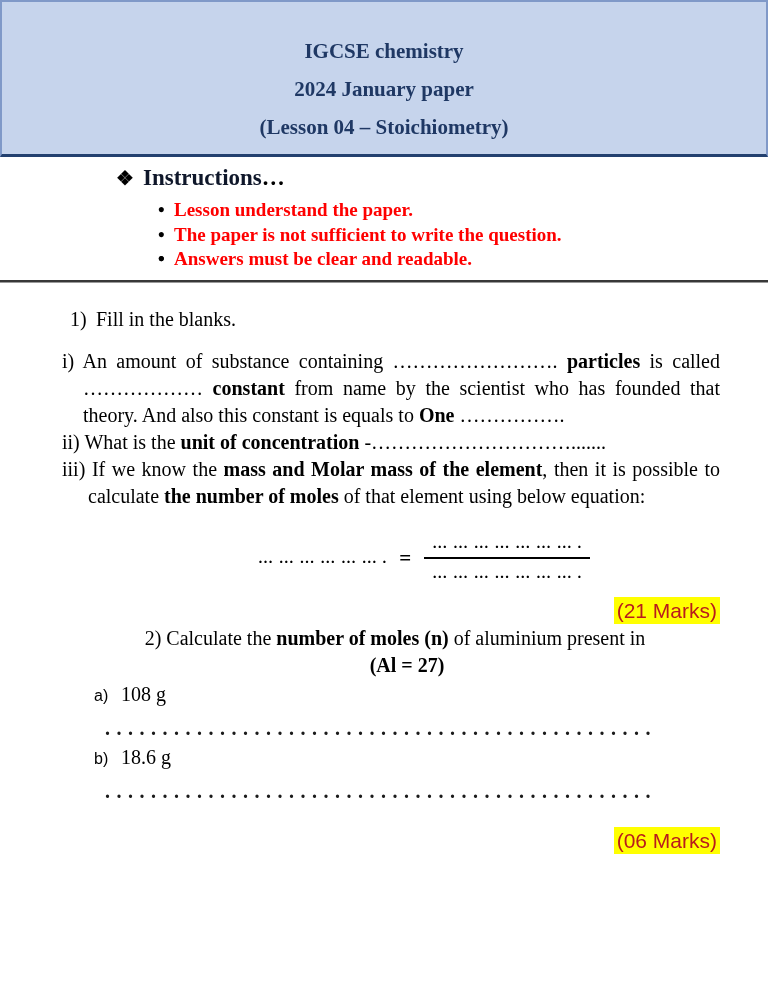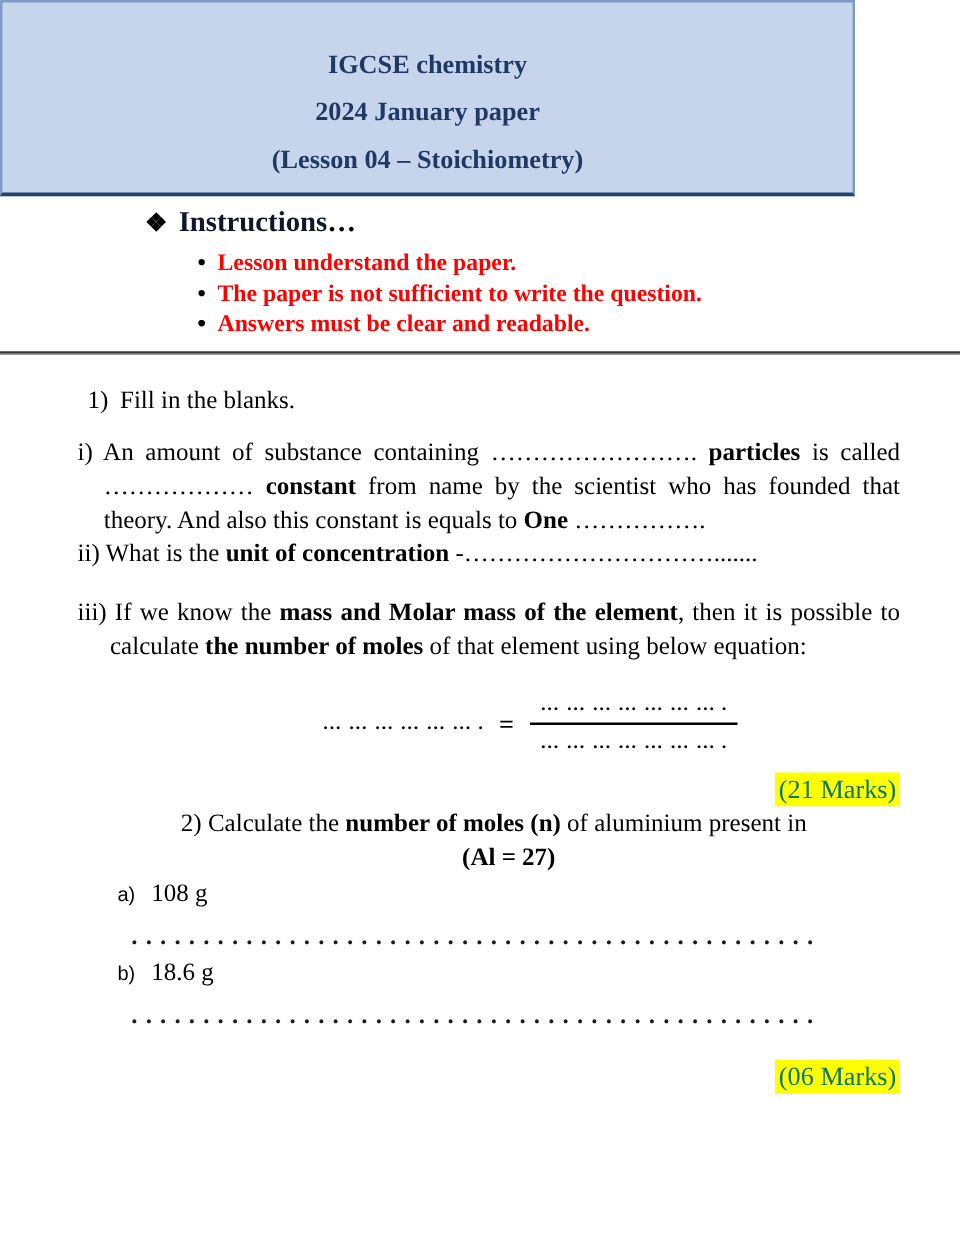--- a/index.html
+++ b/index.html
@@ -2,21 +2,21 @@
 <html><head>
 <meta charset="utf-8">
 <style>
   * { margin: 0; padding: 0; box-sizing: border-box; }
   html, body { background: #ffffff; }
   body { width: 768px; font-family: "Liberation Serif", serif; color: #000; }
   .page { width: 768px; height: 994px; background: #fff; overflow: hidden; position: relative; }
 
   
   .title-box {
-    width: 684px; height: 157px;
+    width: 768px; height: 157px;
     background: #c6d4ec;
     border: 2px solid #8099c8;
     border-bottom: 3px solid #23406f;
     text-align: center;
     padding-top: 30px;
   }
   .title-line {
     font-family: "Liberation Serif", serif;
     font-weight: bold;
     font-size: 21px;
@@ -55,21 +55,21 @@
     border-top: 2px solid #383838;
     border-bottom: 1px solid #9a9a9a;
   }
 
   
   .content { padding: 0 48px 0 62px; font-size: 20px; line-height: 27px; }
   .q1-heading { margin: 23px 0 15px 8px; }
   .marker-gap { display: inline-block; width: 26px; }
   .para { text-align: justify; }
   .hang-i   { padding-left: 21px; text-indent: -21px; }
-  .hang-iii { padding-left: 26px; text-indent: -26px; margin-top: 20px; }
+  .hang-iii { padding-left: 26px; text-indent: -26px; }
   .para b, .q1-heading b { font-weight: bold; }
 
   
   .equation-row {
     display: flex; align-items: center;
     margin: 24px 0 0 196px;
     font-weight: bold;
     font-size: 15px;
     letter-spacing: 1px;
     line-height: 18px;
@@ -78,24 +78,24 @@
   .eq-eq { font-size: 21px; margin-right: 12px; font-weight: bold; }
   .eq-frac { display: inline-block; text-align: center; }
   .eq-num { display: block; border-bottom: 2px solid #000; padding: 0 8px 5px; }
   .eq-den { display: block; padding-top: 5px; }
 
   
   .marks-row { text-align: right; margin-top: 15px; line-height: 27px; }
   .marks-badge {
     display: inline-block;
     background: #ffff00;
-    color: #0f766e;
+    color: #b91c1c;
     font-size: 21px;
     padding: 0 3px;
-    font-family: Liberation Serif, serif;
+    font-family: Liberation Sans, sans-serif;
   }
 
   
   .q2-para { margin: 0 0 0 8px; padding-left: 24px; text-indent: -24px; text-align: center; }
   .sub-item { margin: 2px 0 0 32px; line-height: 27px; }
   .sub-marker {
     display: inline-block; width: 27px;
     font-family: "Liberation Sans", sans-serif;
     font-size: 16px;
   }

